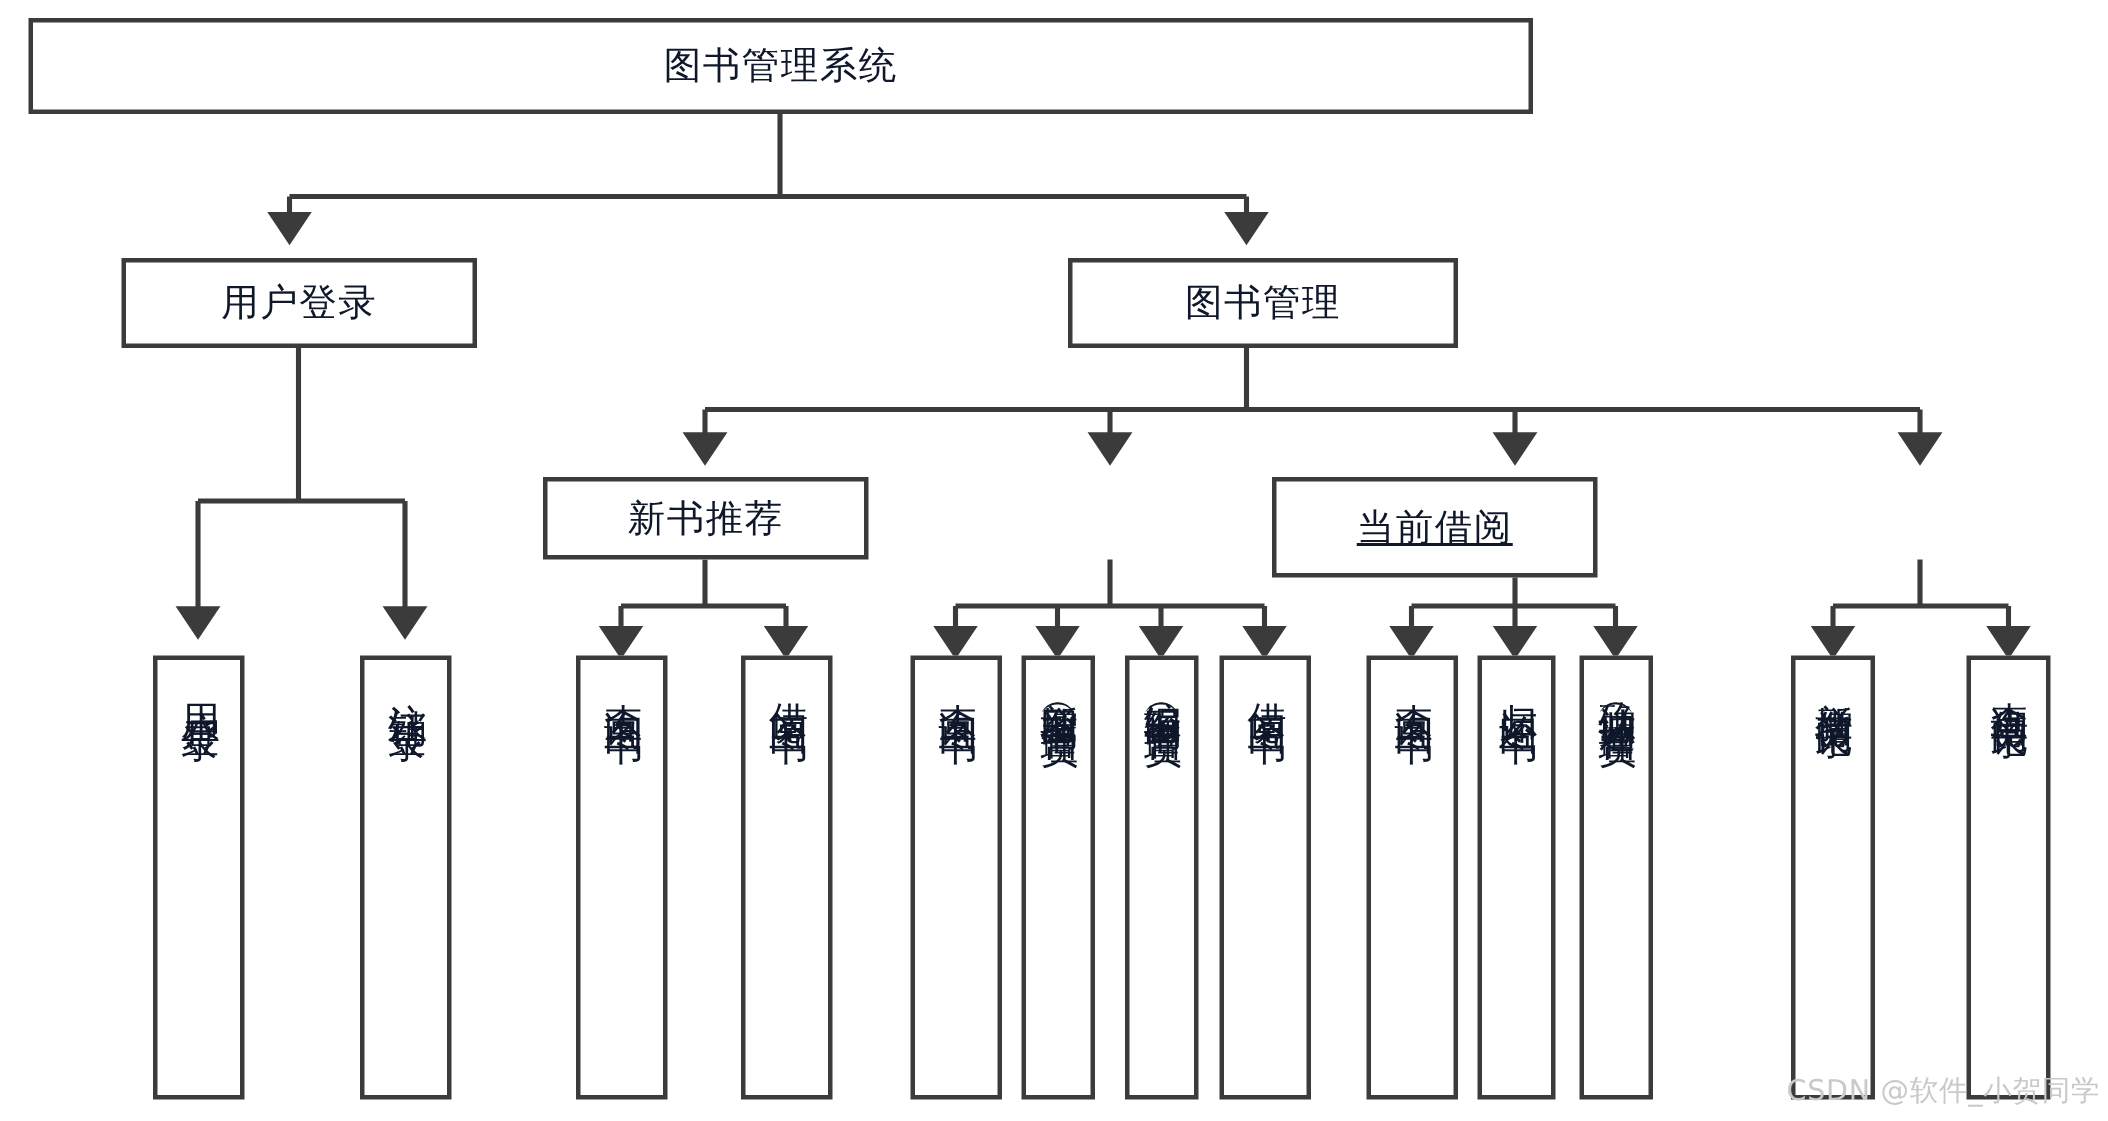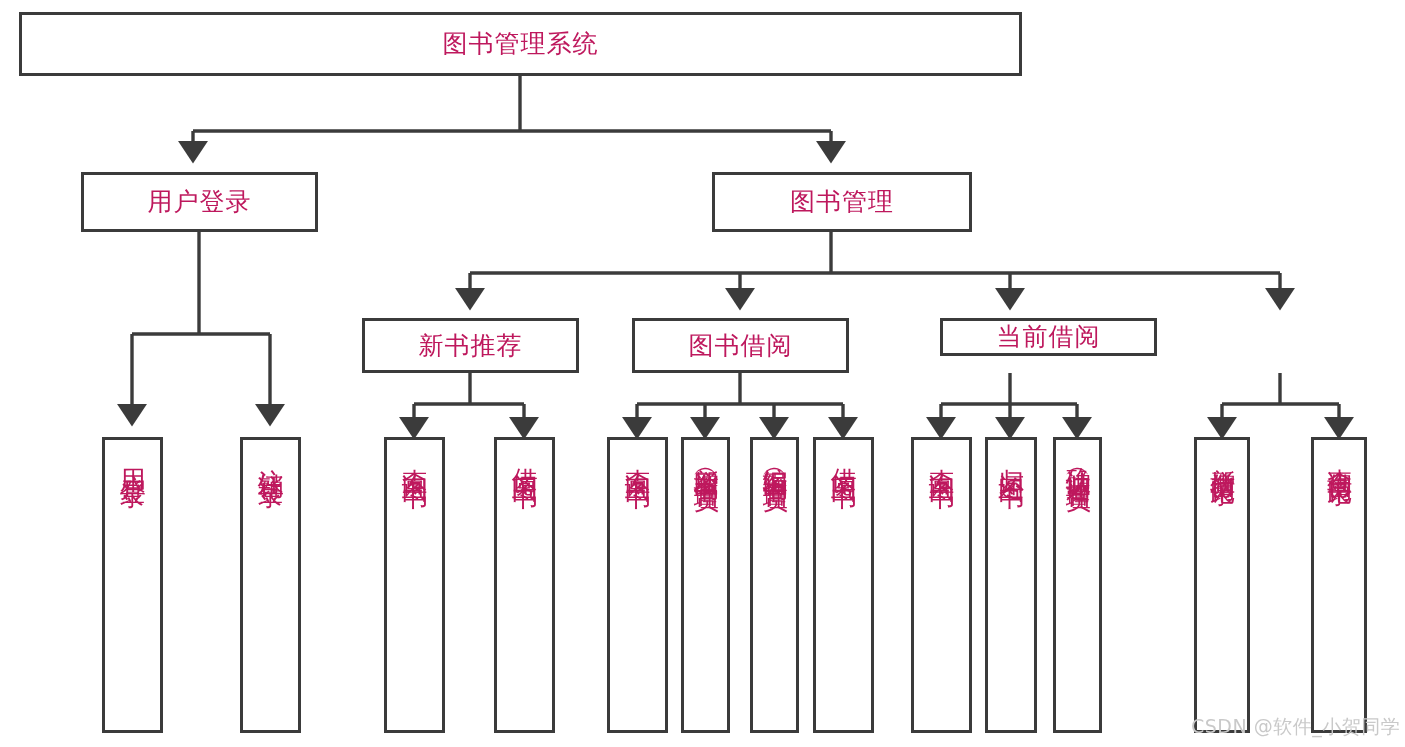--- a/index.html
+++ b/index.html
@@ -27,21 +27,21 @@
     pointer-events: none;
   }
   .node {
     position: absolute;
     box-sizing: border-box;
     background: #ffffff;
     border: 3px solid #3b3b3b;
     display: flex;
     align-items: center;
     justify-content: center;
-    color: #be185d;
+    color: #0f172a;
     z-index: 2;
   }
   .node .lbl {
     display: block;
     text-align: center;
     line-height: 1.18;
     white-space: nowrap;
   }
   
   .node.horiz .lbl {
@@ -143,25 +143,22 @@
   </div>
 
   <div class="node horiz" style="left:712px; top:172px; width:260px; height:60px;">
     <span class="lbl">图书管理</span>
   </div>
 
   <div class="node horiz" style="left:362px; top:318px; width:217px; height:55px;">
     <span class="lbl">新书推荐</span>
   </div>
 
-  <div class="node horiz" style="left:632px; top:318px; width:217px; height:55px;">
-    <span class="lbl">图书借阅</span>
-  </div>
-
-  <div class="node horiz" style="left:940px; top:318px; width:217px; height:38px;">
+
+  <div class="node horiz" style="left:848px; top:318px; width:217px; height:67px;text-decoration:underline;">
     <span class="lbl">当前借阅</span>
   </div>
 
 
   <div class="node vert" style="left:102px; top:437px; width:61px; height:296px;">
     <span class="lbl">用户登录</span>
   </div>
 
   <div class="node vert" style="left:240px; top:437px; width:61px; height:296px;">
     <span class="lbl">注销登录</span>

